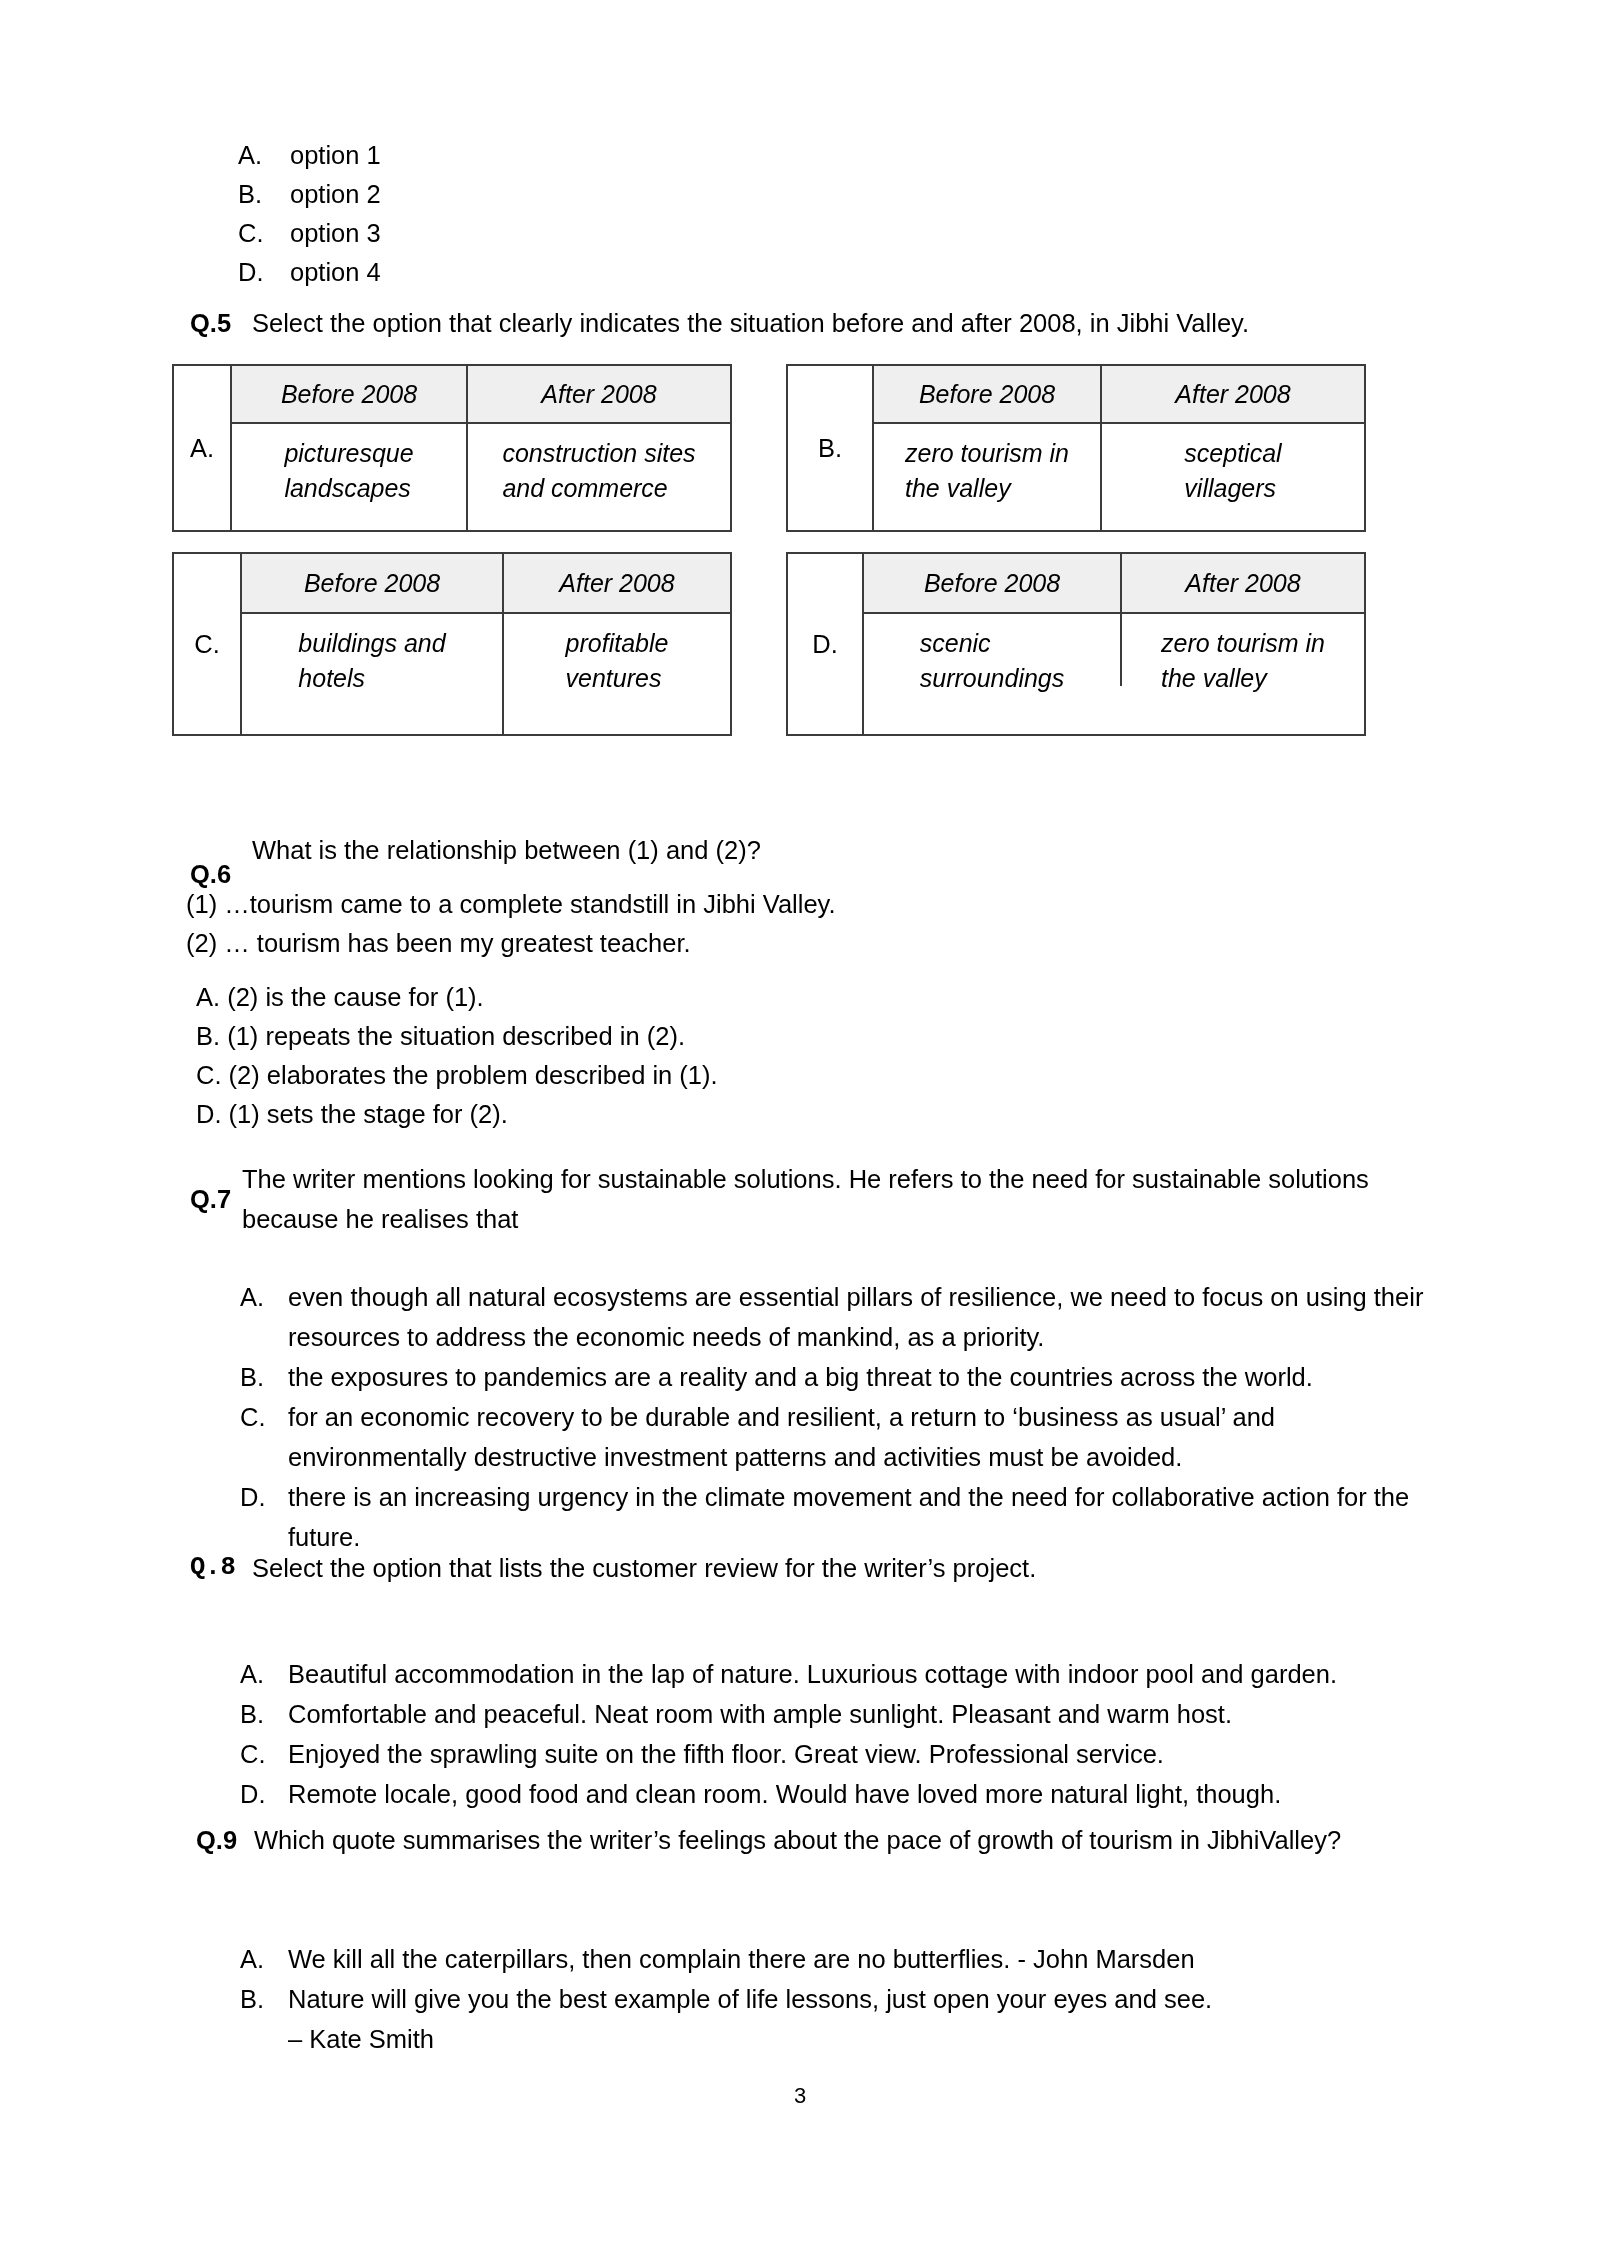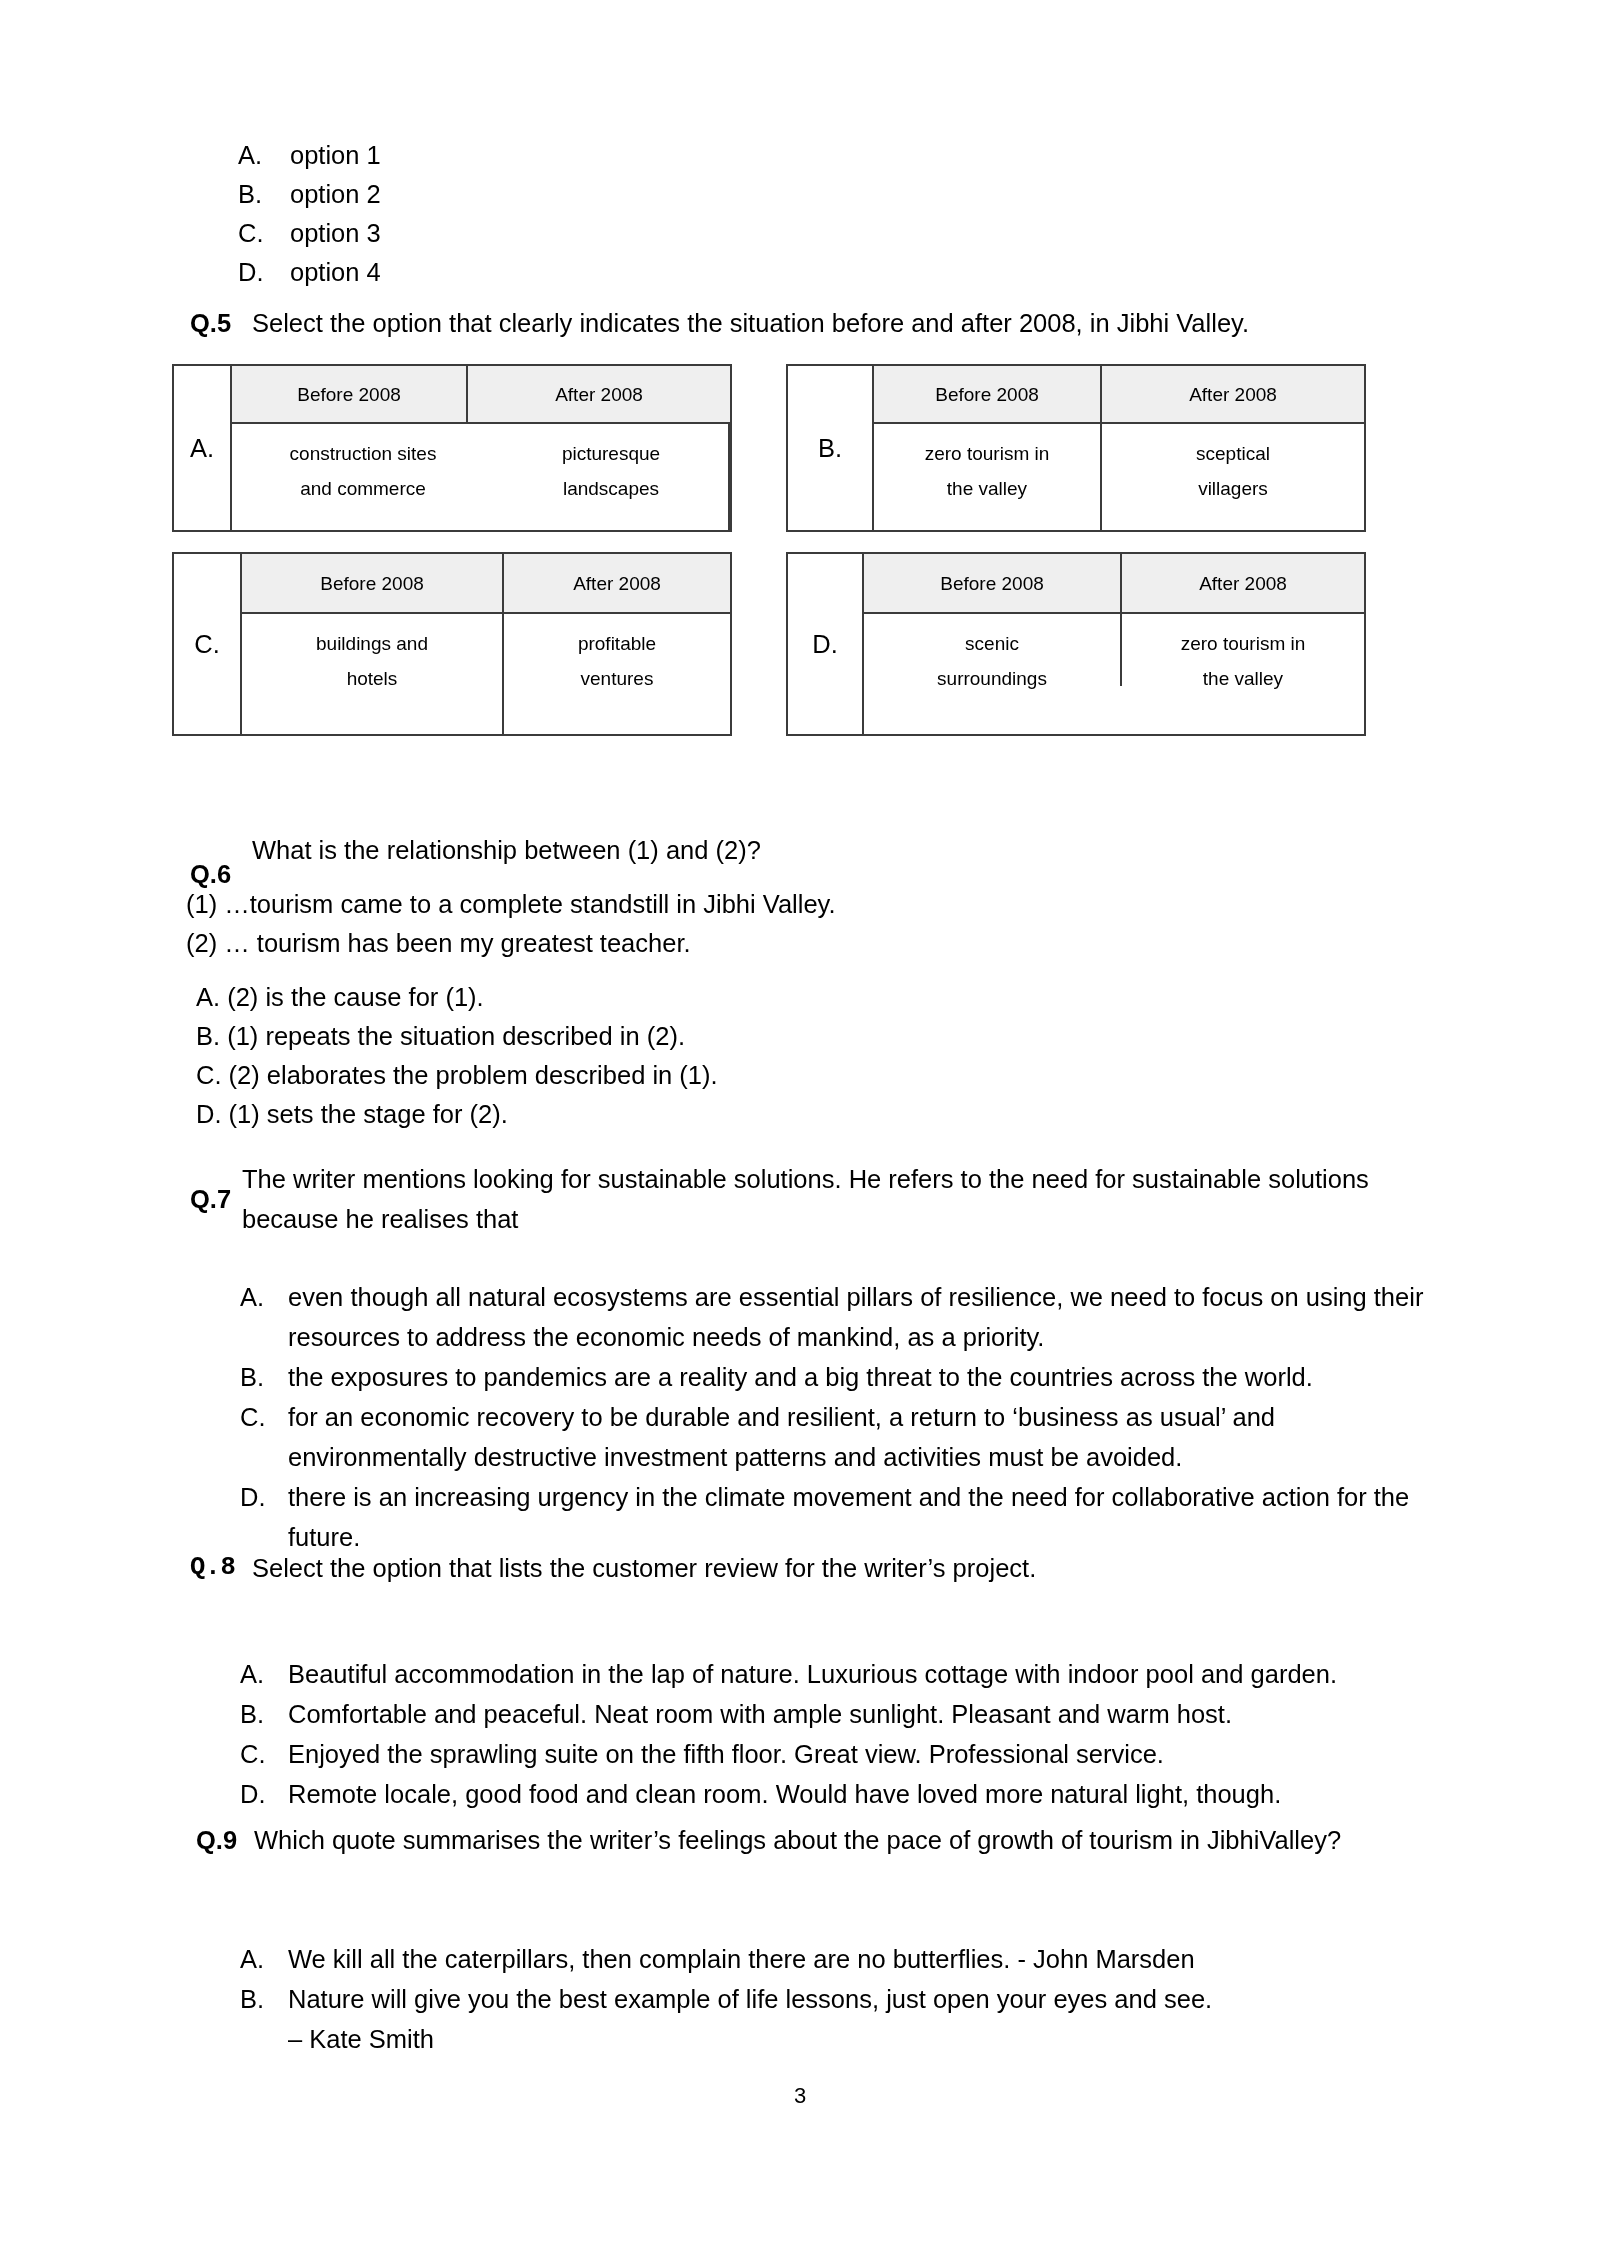--- a/index.html
+++ b/index.html
@@ -106,28 +106,28 @@
     flex: 1 1 auto;
   }
   .tbl-hdr-row, .tbl-body-row {
     display: flex;
   }
   .tbl-hdr-row {
     background: #efefef;
     border-bottom: 2px solid #3b3b3b;
   }
   .cell {
-    font-size: 19px;
+    font-size: 25px;
     line-height: 35px;
-    text-align: center;
     box-sizing: border-box;
     padding: 8px 4px 10px 4px;
     display: flex;
     align-items: flex-start;
     justify-content: center;
+    font-style: italic;
   }
   .cell.c1 { border-right: 2px solid #3b3b3b; }
   .tbl-hdr-row .cell { height: 56px; align-items: center; padding: 0 4px; }
   .tbl-body-row .cell {
     height: 98px;
     align-items: flex-start;
     padding-top: 12px;
   }
   .cell span { display: block; }
 
@@ -297,30 +297,30 @@
     <div class="tbl-row">
 
       <div class="tbl-wrap" id="tblA">
         <div class="tbl-label">A.</div>
         <div class="tbl-grid">
           <div class="tbl-hdr-row">
             <div class="cell c1">Before 2008</div>
             <div class="cell c2">After 2008</div>
           </div>
           <div class="tbl-body-row">
+            <div class="cell c1">
+              <div>
+                <span>picturesque</span>
+                <span>landscapes</span>
+              </div>
+            </div>
             <div class="cell c2">
               <div>
                 <span>construction sites</span>
                 <span>and commerce</span>
-              </div>
-            </div>
-            <div class="cell c1">
-              <div>
-                <span>picturesque</span>
-                <span>landscapes</span>
               </div>
             </div>
           </div>
         </div>
       </div>
 
       <div class="tbl-wrap" id="tblB">
         <div class="tbl-label">B.</div>
         <div class="tbl-grid">
           <div class="tbl-hdr-row">

